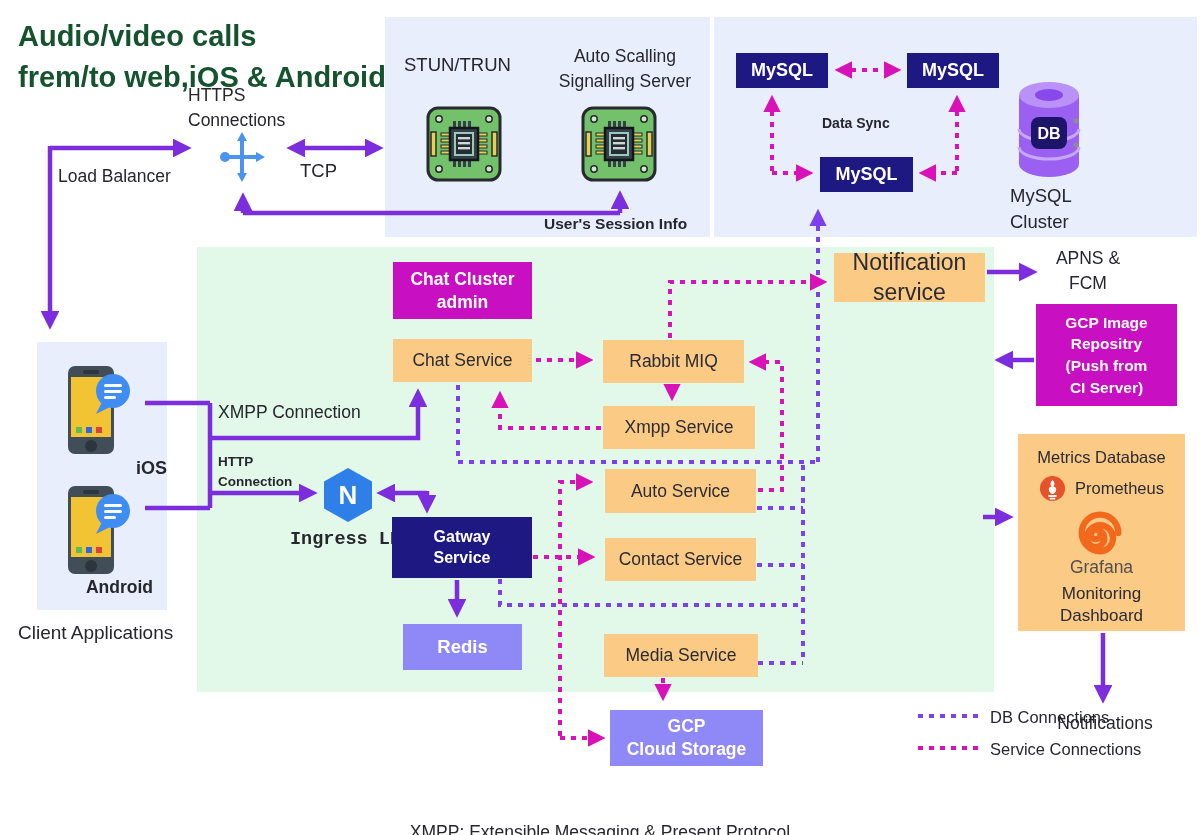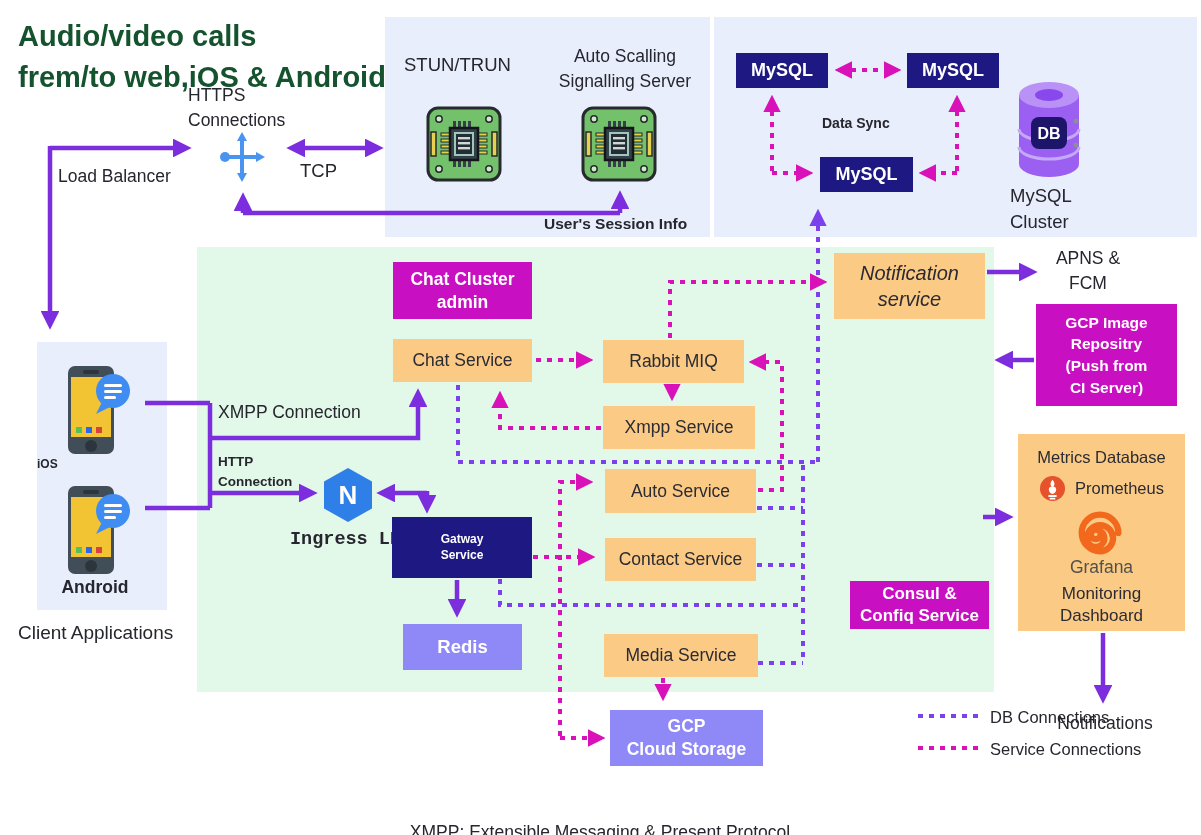--- a/index.html
+++ b/index.html
@@ -221,65 +221,63 @@
     <rect x="10" y="63" width="6" height="6" fill="#55c05a"></rect>
     <rect x="20" y="63" width="6" height="6" fill="#2e66ea"></rect>
     <rect x="30" y="63" width="6" height="6" fill="#d9423c"></rect>
     <circle cx="25" cy="82" r="6" fill="#2c353c"></circle>
     <path d="M36,38 L30,50 L44,43 Z" fill="#3f8df2"></path>
     <circle cx="47" cy="27" r="17" fill="#3f8df2"></circle>
     <rect x="38" y="20" width="18" height="3" rx="1.5" fill="#fff"></rect>
     <rect x="38" y="26" width="18" height="3" rx="1.5" fill="#fff"></rect>
     <rect x="38" y="32" width="12" height="3" rx="1.5" fill="#fff"></rect>
   </svg>
-  <div class="lbl" style="left:37px;top:456px;width:130px;text-align:left;font-size:12px;font-weight:700;">iOS</div>
+  <div class="lbl" style="left:37px;top:456px;width:130px;text-align:right;font-size:18px;font-weight:700;">iOS</div>
 
   <svg class="icon" style="left:66px;top:484px;" width="66" height="94" viewBox="0 0 66 94">
     <rect x="2" y="2" width="46" height="88" rx="7" fill="#414e58"></rect>
     <rect x="5" y="13" width="40" height="60" fill="#f2c332"></rect>
     <rect x="17" y="6" width="16" height="4" rx="2" fill="#2c353c"></rect>
     <rect x="10" y="63" width="6" height="6" fill="#55c05a"></rect>
     <rect x="20" y="63" width="6" height="6" fill="#2e66ea"></rect>
     <rect x="30" y="63" width="6" height="6" fill="#d9423c"></rect>
     <circle cx="25" cy="82" r="6" fill="#2c353c"></circle>
     <path d="M36,38 L30,50 L44,43 Z" fill="#3f8df2"></path>
     <circle cx="47" cy="27" r="17" fill="#3f8df2"></circle>
     <rect x="38" y="20" width="18" height="3" rx="1.5" fill="#fff"></rect>
     <rect x="38" y="26" width="18" height="3" rx="1.5" fill="#fff"></rect>
     <rect x="38" y="32" width="12" height="3" rx="1.5" fill="#fff"></rect>
   </svg>
-  <div class="lbl" style="left:37px;top:575px;width:116px;text-align:center;font-size:17.5px;font-weight:700;">Android</div>
+  <div class="lbl" style="left:37px;top:575px;width:116px;text-align:right;font-size:17.5px;font-weight:700;">Android</div>
   <div class="lbl" style="left:18px;top:620px;font-size:19px;">Client Applications</div>
 
   <div class="lbl" style="left:218px;top:400px;font-size:17.5px;">XMPP Connection</div>
   <div class="lbl" style="left:218px;top:452px;font-size:13.5px;font-weight:700;line-height:1.5;">HTTP
 Connection</div>
 
   <svg class="icon" style="left:321px;top:465px;" width="54" height="60" viewBox="0 0 54 60">
     <polygon points="27,3 51,16.5 51,43.5 27,57 3,43.5 3,16.5" fill="var(--nginx_blue)"></polygon>
     <text x="27" y="39" text-anchor="middle" font-family="Liberation Sans, sans-serif" font-size="26" font-weight="bold" fill="#fff">N</text>
   </svg>
   <div class="lbl" style="left:290px;top:527px;font-size:18.5px;font-weight:700;font-family:Liberation Mono, monospace;">Ingress LB</div>
 
   <div class="box magentaBox" style="left:393px;top:262px;width:139px;height:57px;font-size:17.5px;">Chat Cluster
 admin</div>
   <div class="box orange" style="left:393px;top:339px;width:139px;height:43px;font-size:17.5px;">Chat Service</div>
   <div class="box orange" style="left:603px;top:340px;width:141px;height:43px;font-size:17.5px;">Rabbit MIQ</div>
   <div class="box orange" style="left:603px;top:406px;width:152px;height:43px;font-size:17.5px;">Xmpp Service</div>
   <div class="box orange" style="left:605px;top:469px;width:151px;height:44px;font-size:17.5px;">Auto Service</div>
   <div class="box orange" style="left:605px;top:538px;width:151px;height:43px;font-size:17.5px;">Contact Service</div>
   <div class="box orange" style="left:604px;top:634px;width:154px;height:43px;font-size:17.5px;">Media Service</div>
-  <div class="box navyBox" style="left:392px;top:517px;width:140px;height:61px;font-size:12px;">Gatway
+  <div class="box navyBox" style="left:392px;top:517px;width:140px;height:61px;font-size:16px;">Gatway
 Service</div>
   <div class="box purpleBox" style="left:403px;top:624px;width:119px;height:46px;font-size:18.5px;">Redis</div>
   <div class="box purpleBox" style="left:610px;top:710px;width:153px;height:56px;font-size:17.5px;">GCP
 Cloud Storage</div>
-  <div class="box magentaBox" style="left:850px;top:581px;width:139px;height:48px;font-size:17px;">Consul &amp;
-Confiq Service</div>
-  <div class="box orange" style="left:834px;top:253px;width:151px;height:66px;font-size:20px;font-style:italic;">Notification
+  <div class="box orange" style="left:834px;top:253px;width:151px;height:49px;font-size:23px;">Notification
 service</div>
 
   <div class="lbl" style="left:1038px;top:246px;width:100px;text-align:center;font-size:17.5px;">APNS &amp;
 FCM</div>
   <div class="box magentaBox" style="left:1036px;top:304px;width:141px;height:102px;font-size:15.5px;line-height:1.4;">GCP Image
 Repositry
 (Push from
 CI Server)</div>
 
   <div class="box" style="left:1018px;top:434px;width:167px;height:197px;background:var(--box_orange);align-items:center;">

